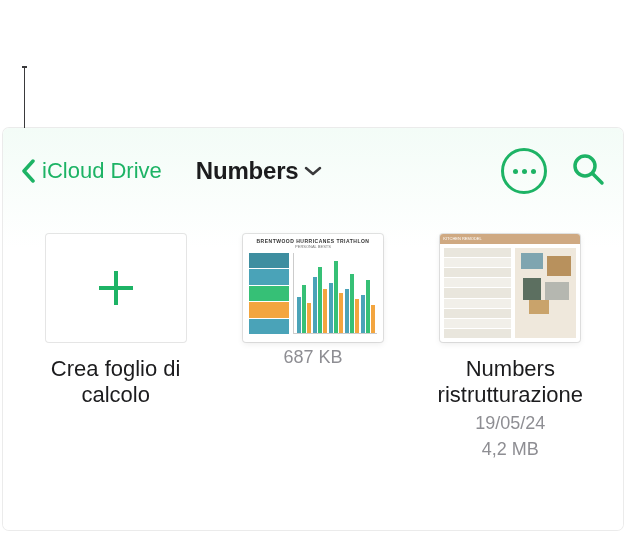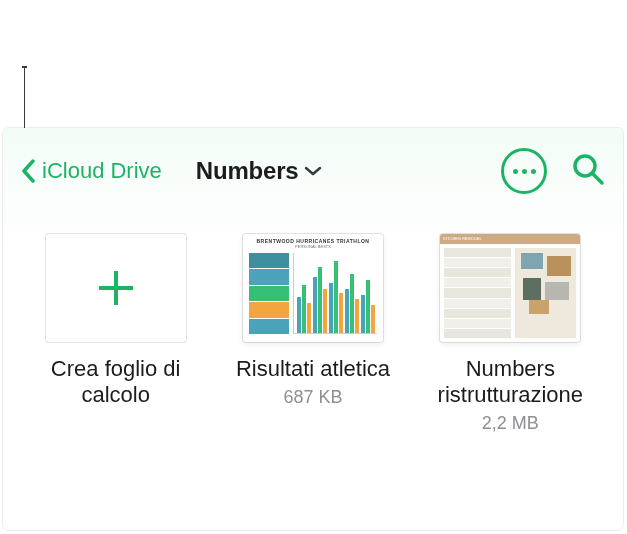--- a/index.html
+++ b/index.html
@@ -347,21 +347,20 @@
                   </div>
                 <div class="cg">
                     <span style="height:48%"></span>
                     <span style="height:66%"></span>
                     <span style="height:35%"></span>
                   </div>
               </div>
             </div>
           </div>
         </div>
-        <div class="label">Risultati atletica</div>
         <div class="meta">687 KB</div>
       </div>
 
       <div class="tile">
         <div class="thumb">
           <div class="budget-thumb">
             <div class="budget-head">KITCHEN REMODEL</div>
             <div class="budget-body">
               <div class="budget-table">
                 <div></div>
@@ -378,18 +377,19 @@
                 <div class="sw a"></div>
                 <div class="sw b"></div>
                 <div class="sw c"></div>
                 <div class="sw d"></div>
                 <div class="sw e"></div>
               </div>
             </div>
           </div>
         </div>
         <div class="label">Numbers ristrutturazione</div>
-        <div class="meta">2,2 MB</div>
+        <div class="meta">19/05/24</div>
+        <div class="meta">4,2 MB</div>
       </div>
 
     </div>
   </div>
 </div>
 
 </body></html>

